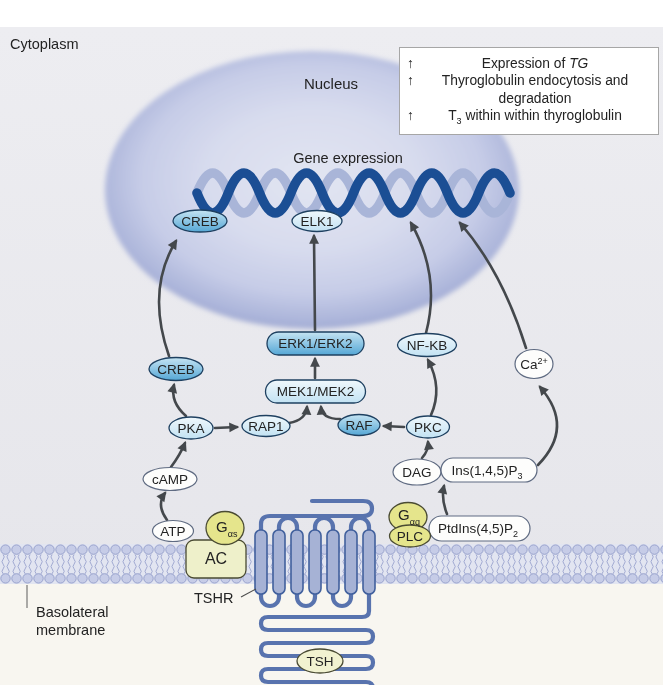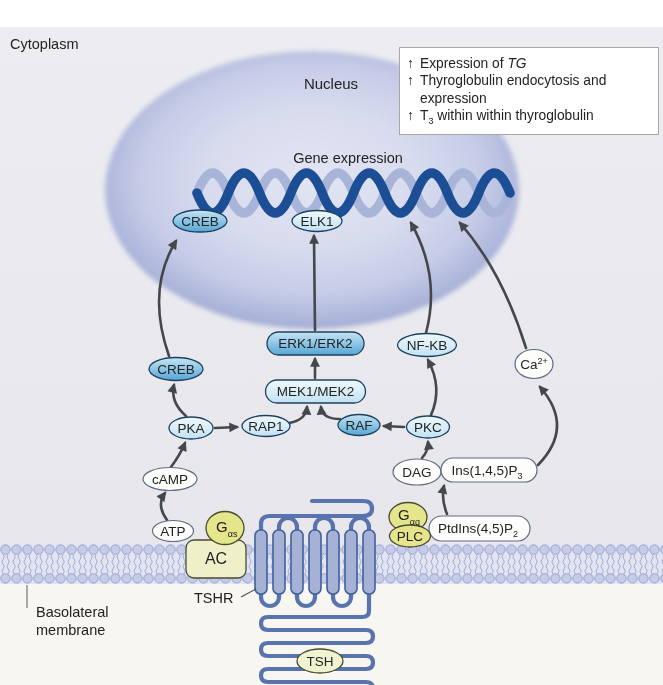--- a/index.html
+++ b/index.html
@@ -15,21 +15,21 @@
   .nodestroke{stroke:#1e4060;stroke-width:1.3;}
   .whitestroke{stroke:#5f6b82;stroke-width:1.2;}
   .yellowstroke{stroke:#4a4b33;stroke-width:1.3;}
   .arrow{fill:none;stroke:#44484c;stroke-width:2.6;stroke-linecap:round;}
   .recline{fill:none;stroke:#5873ae;stroke-width:4.2;stroke-linecap:round;stroke-linejoin:round;}
   #annotation-box{position:absolute;left:399px;top:20px;width:260px;
     background:#ffffff;border:1px solid #a6a6a6;box-sizing:border-box;
     padding:7px 8px 7px 7px;font-size:13.8px;line-height:1.26;color:#232323;}
   .ann-row{display:flex;}
   .ann-up{flex:0 0 13px;}
-  .ann-text{flex:1;}
+  .ann-text{flex:1;text-align:center;}
   .ann-text i{font-style:italic;}
   sub{font-size:9px;}
 </style>
 </head>
 <body>
 
 <div id="canvas">
 <svg id="fig" width="663" height="685" viewBox="0 0 663 685">
   <defs>
     <radialGradient id="nucGrad" cx="50%" cy="46%" r="55%">
@@ -171,20 +171,20 @@
   <text x="36" y="608" class="t14">membrane</text>
 </svg>
 
 <div id="annotation-box">
   <div class="ann-row">
     <span class="ann-up">↑</span>
     <span class="ann-text"><span>Expression of </span><i>TG</i></span>
   </div>
   <div class="ann-row">
     <span class="ann-up">↑</span>
-    <span class="ann-text">Thyroglobulin endocytosis and expression</span>
+    <span class="ann-text">Thyroglobulin endocytosis and degradation</span>
   </div>
   <div class="ann-row">
     <span class="ann-up">↑</span>
     <span class="ann-text"><span>T</span><sub>3</sub><span> within within thyroglobulin</span></span>
   </div>
 </div>
 </div>
 
 </body></html>

